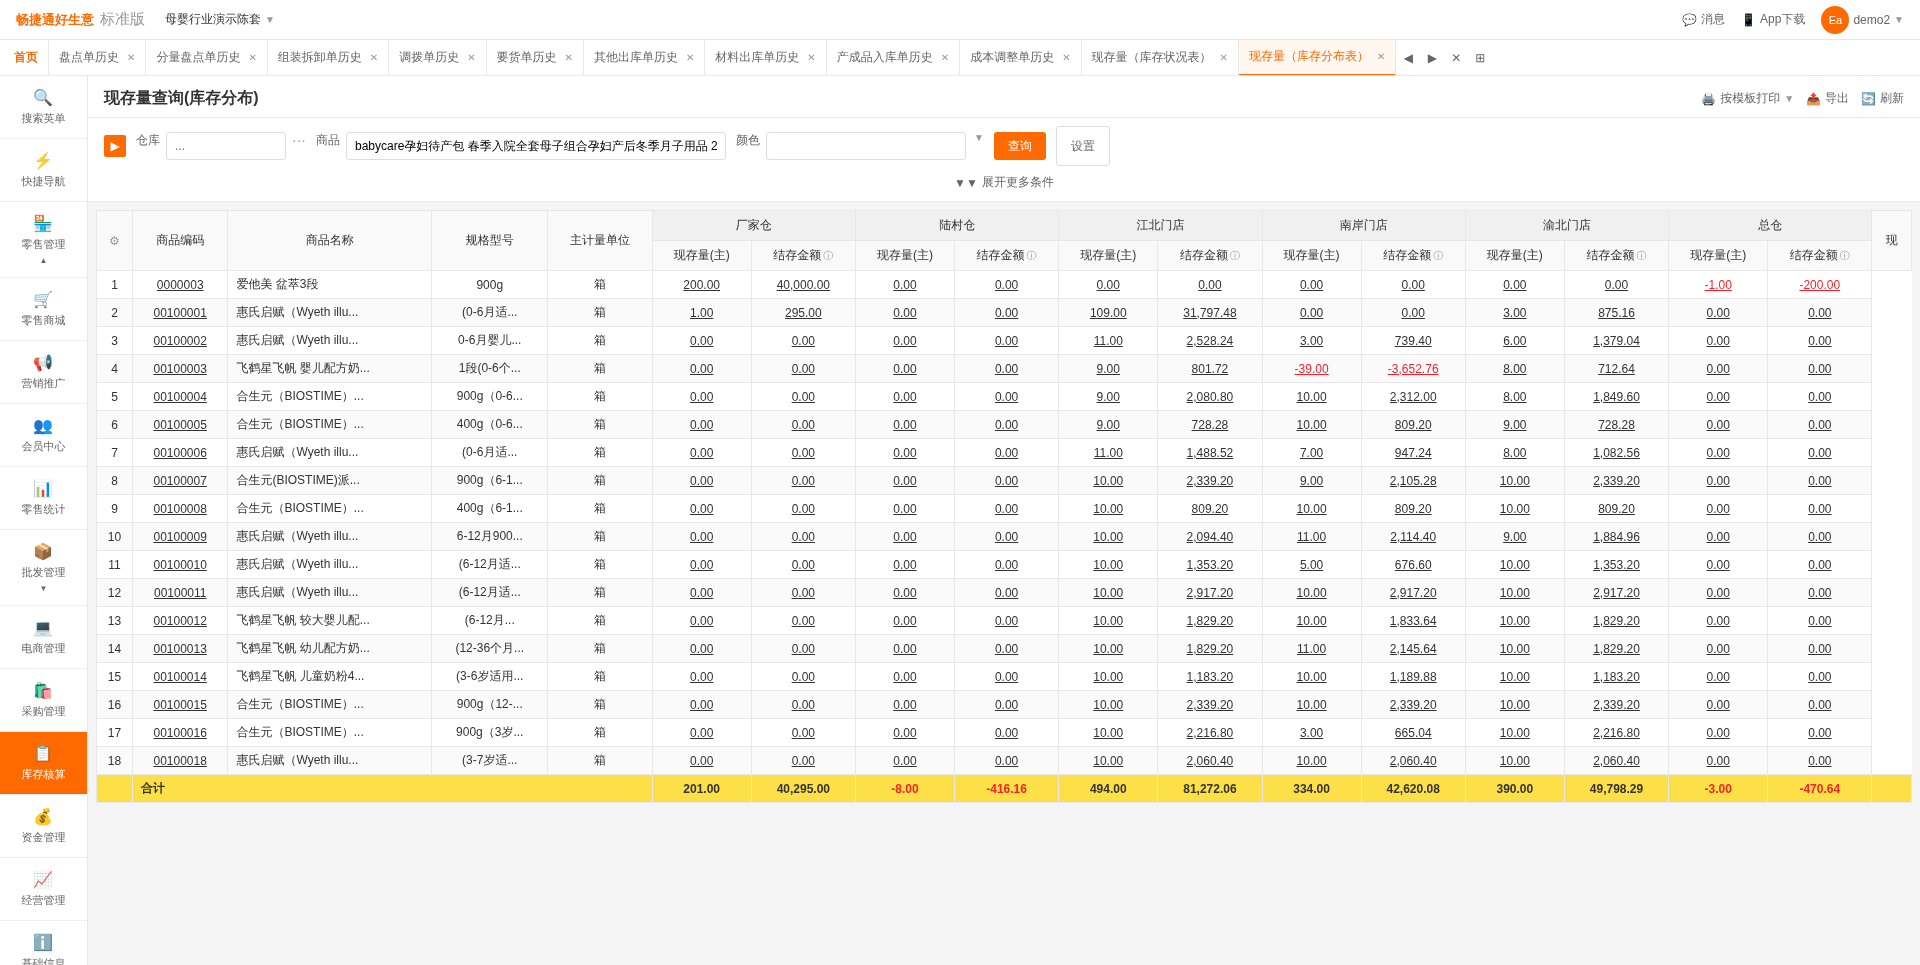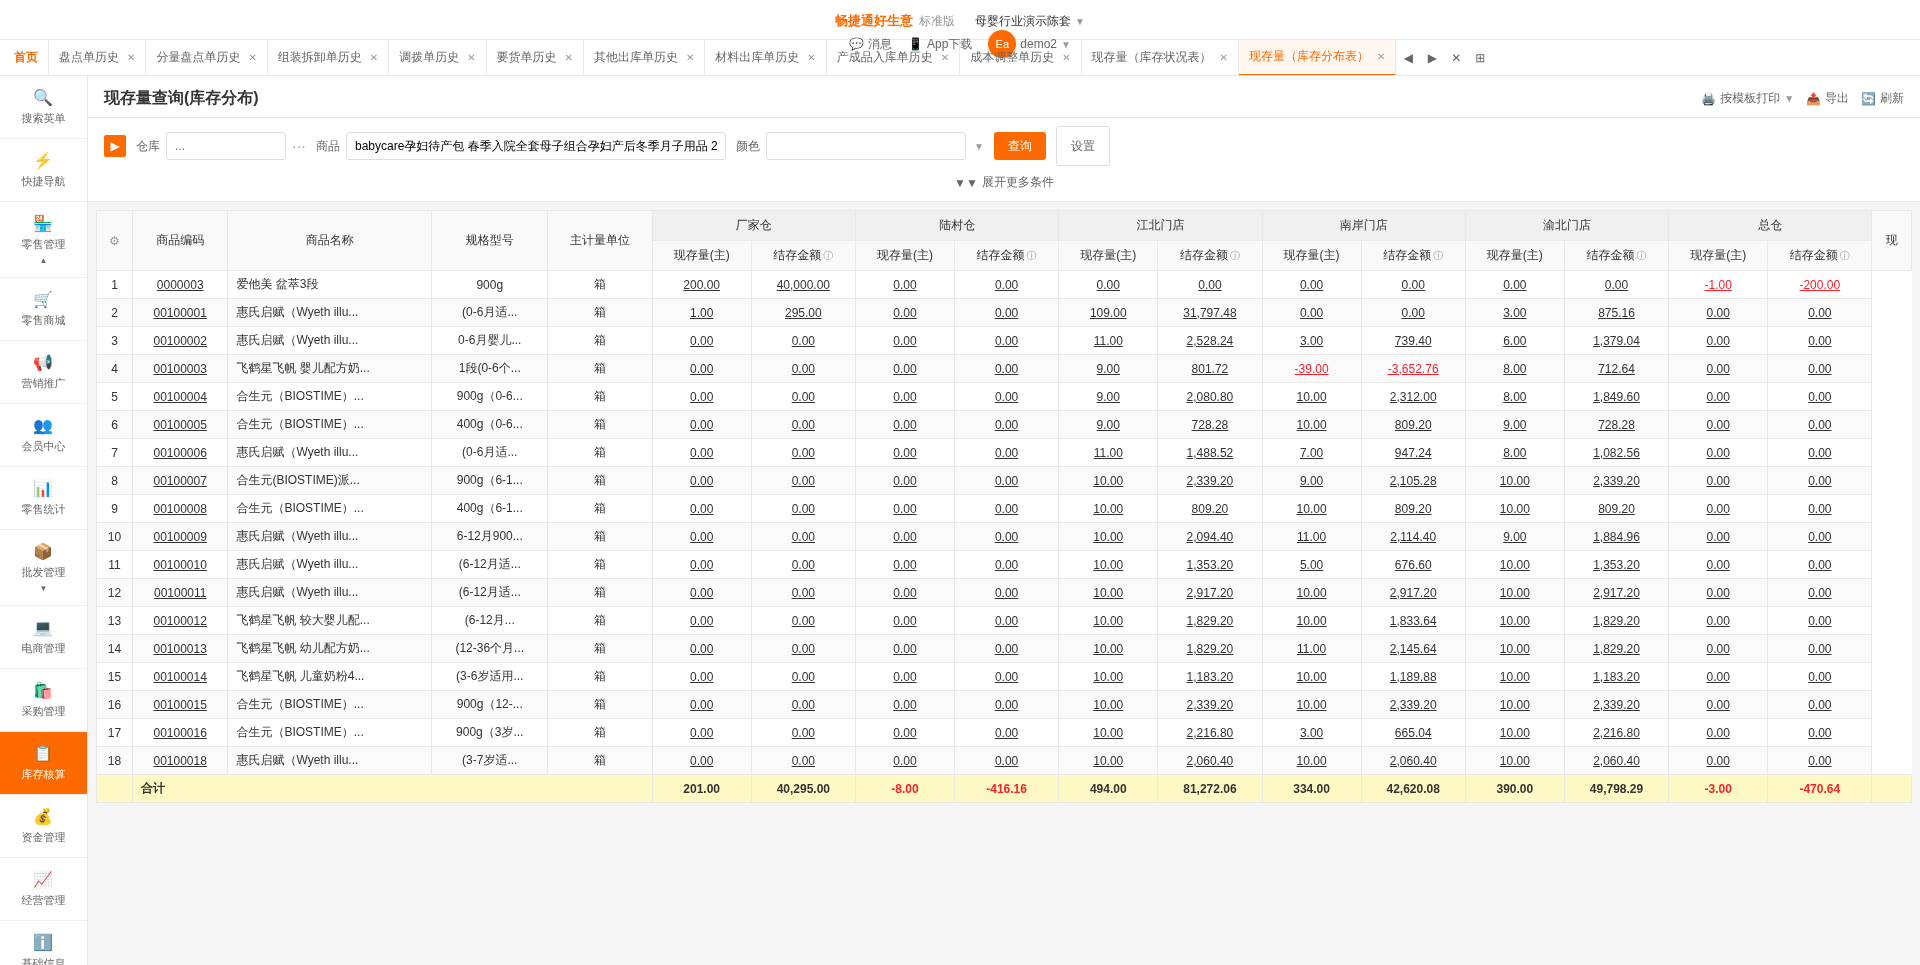--- a/index.html
+++ b/index.html
@@ -1,19 +1,19 @@
 <!DOCTYPE html>
 <html><head>
   <meta charset="utf-8">
   <style>
     * { margin: 0; padding: 0; box-sizing: border-box; }
     body { font-family: 'Microsoft YaHei', Arial, sans-serif; font-size: 12px; background: #f5f5f5; color: #333; overflow: hidden; }
 
     
-    .top-bar { height: 40px; background: #fff; display: flex; align-items: center; justify-content: space-between; padding: 12px 16px; border-bottom: 1px solid #e8e8e8; flex-direction: column; }
+    .top-bar { height: 40px; background: #fff; display: flex; align-items: center; justify-content: space-between; padding: 4px 16px; border-bottom: 1px solid #e8e8e8; }
     .top-bar-left { display: flex; align-items: center; gap: 8px; }
     .logo-area { display: flex; align-items: center; gap: 6px; }
     .logo-text { font-size: 13px; color: #ff6a00; font-weight: bold; }
     .top-bar-right { display: flex; align-items: center; gap: 16px; }
     .top-bar-item { display: flex; align-items: center; gap: 4px; font-size: 12px; color: #666; cursor: pointer; }
     .avatar { width: 28px; height: 28px; border-radius: 50%; background: #ff6a00; display: flex; align-items: center; justify-content: center; color: white; font-size: 11px; }
 
     
     .tab-bar { height: 36px; background: #fff; display: flex; align-items: center; border-bottom: 1px solid #e8e8e8; overflow: hidden; padding: 0 4px; }
     .tab-item { display: flex; align-items: center; gap: 4px; padding: 0 10px; height: 36px; border-right: 1px solid #e8e8e8; font-size: 12px; color: #666; cursor: pointer; white-space: nowrap; flex-shrink: 0; }
@@ -31,21 +31,21 @@
     .sidebar-item.active { background: #ff6a00; color: white; }
     .sidebar-icon { font-size: 16px; }
     .sidebar-sub-arrow { font-size: 8px; }
 
     
     .content-area { flex: 1; overflow: hidden; display: flex; flex-direction: column; background: #f5f5f5; }
 
     
     .page-header { background: #fff; padding: 12px 16px 8px; border-bottom: 1px solid #e8e8e8; display: flex; align-items: center; justify-content: space-between; }
     .page-title { font-size: 16px; font-weight: bold; color: #333; }
-    .filter-group { display: flex; align-items: center; gap: 6px; }
+    .filter-group { display: flex; align-items: flex-start; gap: 6px; }
     .filter-label { font-size: 12px; color: #666; white-space: nowrap; }
     .filter-input { height: 28px; border: 1px solid #ddd; border-radius: 3px; padding: 0 8px; font-size: 12px; background: #fff; min-width: 80px; }
     .filter-input-long { min-width: 320px; }
     .filter-expand { display: flex; align-items: center; gap: 4px; color: #666; font-size: 12px; cursor: pointer; }
     .btn-orange { background: #ff6a00; color: white; border: none; border-radius: 3px; padding: 0 14px; height: 28px; font-size: 12px; cursor: pointer; }
     .btn-white { background: #fff; color: #666; border: 1px solid #ddd; border-radius: 3px; padding: 0 14px; height: 40px; font-size: 12px; cursor: pointer; }
     .filter-dots { color: #999; font-size: 14px; cursor: pointer; }
     .expand-row { display: flex; align-items: center; justify-content: center; width: 100%; padding: 2px 0; }
 
     
@@ -55,21 +55,21 @@
     .table-container { flex: 1; overflow: auto; padding: 8px; }
     .data-table { width: 100%; border-collapse: collapse; background: #fff; font-size: 12px; }
     .data-table th { background: #f9f9f9; border: 1px solid #e8e8e8; padding: 6px 8px; text-align: center; font-weight: normal; color: #333; white-space: nowrap; }
     .data-table th.group-header { background: #f0f0f0; }
     .data-table td { border: 1px solid #e8e8e8; padding: 5px 8px; text-align: center; white-space: nowrap; }
     .data-table tr:nth-child(even) td { background: #fafafa; }
     .data-table td.text-left { text-align: left; }
     .data-table td.underline { text-decoration: underline; color: #333; cursor: pointer; }
     .data-table td.red { color: #f5222d; }
     .data-table td.red.underline { text-decoration: underline; }
-    .data-table tfoot td { background: #fef9c3; font-weight: bold; border: 1px solid #e8e8e8; padding: 5px 8px; text-align: center; }
+    .data-table tfoot td { background: #fde047; font-weight: bold; border: 1px solid #e8e8e8; padding: 5px 8px; text-align: center; }
     .tfoot-label { text-align: left !important; }
 
     
     .settings-icon { color: #999; cursor: pointer; }
     .info-icon { color: #999; font-size: 10px; margin-left: 2px; cursor: pointer; }
 
     
     ::-webkit-scrollbar { width: 6px; height: 6px; }
     ::-webkit-scrollbar-track { background: #f1f1f1; }
     ::-webkit-scrollbar-thumb { background: #ccc; border-radius: 3px; }
@@ -80,21 +80,21 @@
 
     .col-num { width: 36px; }
   </style>
 </head>
 <body>
 
 <div class="top-bar">
   <div class="top-bar-left">
     <div class="logo-area">
       <span class="logo-text">畅捷通好生意</span>
-      <span style="font-size:12px;color:#999;">标准版</span>
+      <span style="font-size:15px;color:#999;">标准版</span>
     </div>
     <div style="display:flex;align-items:center;gap:4px;padding-left:12px;">
       <span style="font-size:12px;color:#333;">母婴行业演示陈套</span>
       <span style="color:#999;font-size:10px;">▼</span>
     </div>
   </div>
   <div class="top-bar-right">
     <div class="top-bar-item">
       <span>💬</span>
       <span>消息</span>

